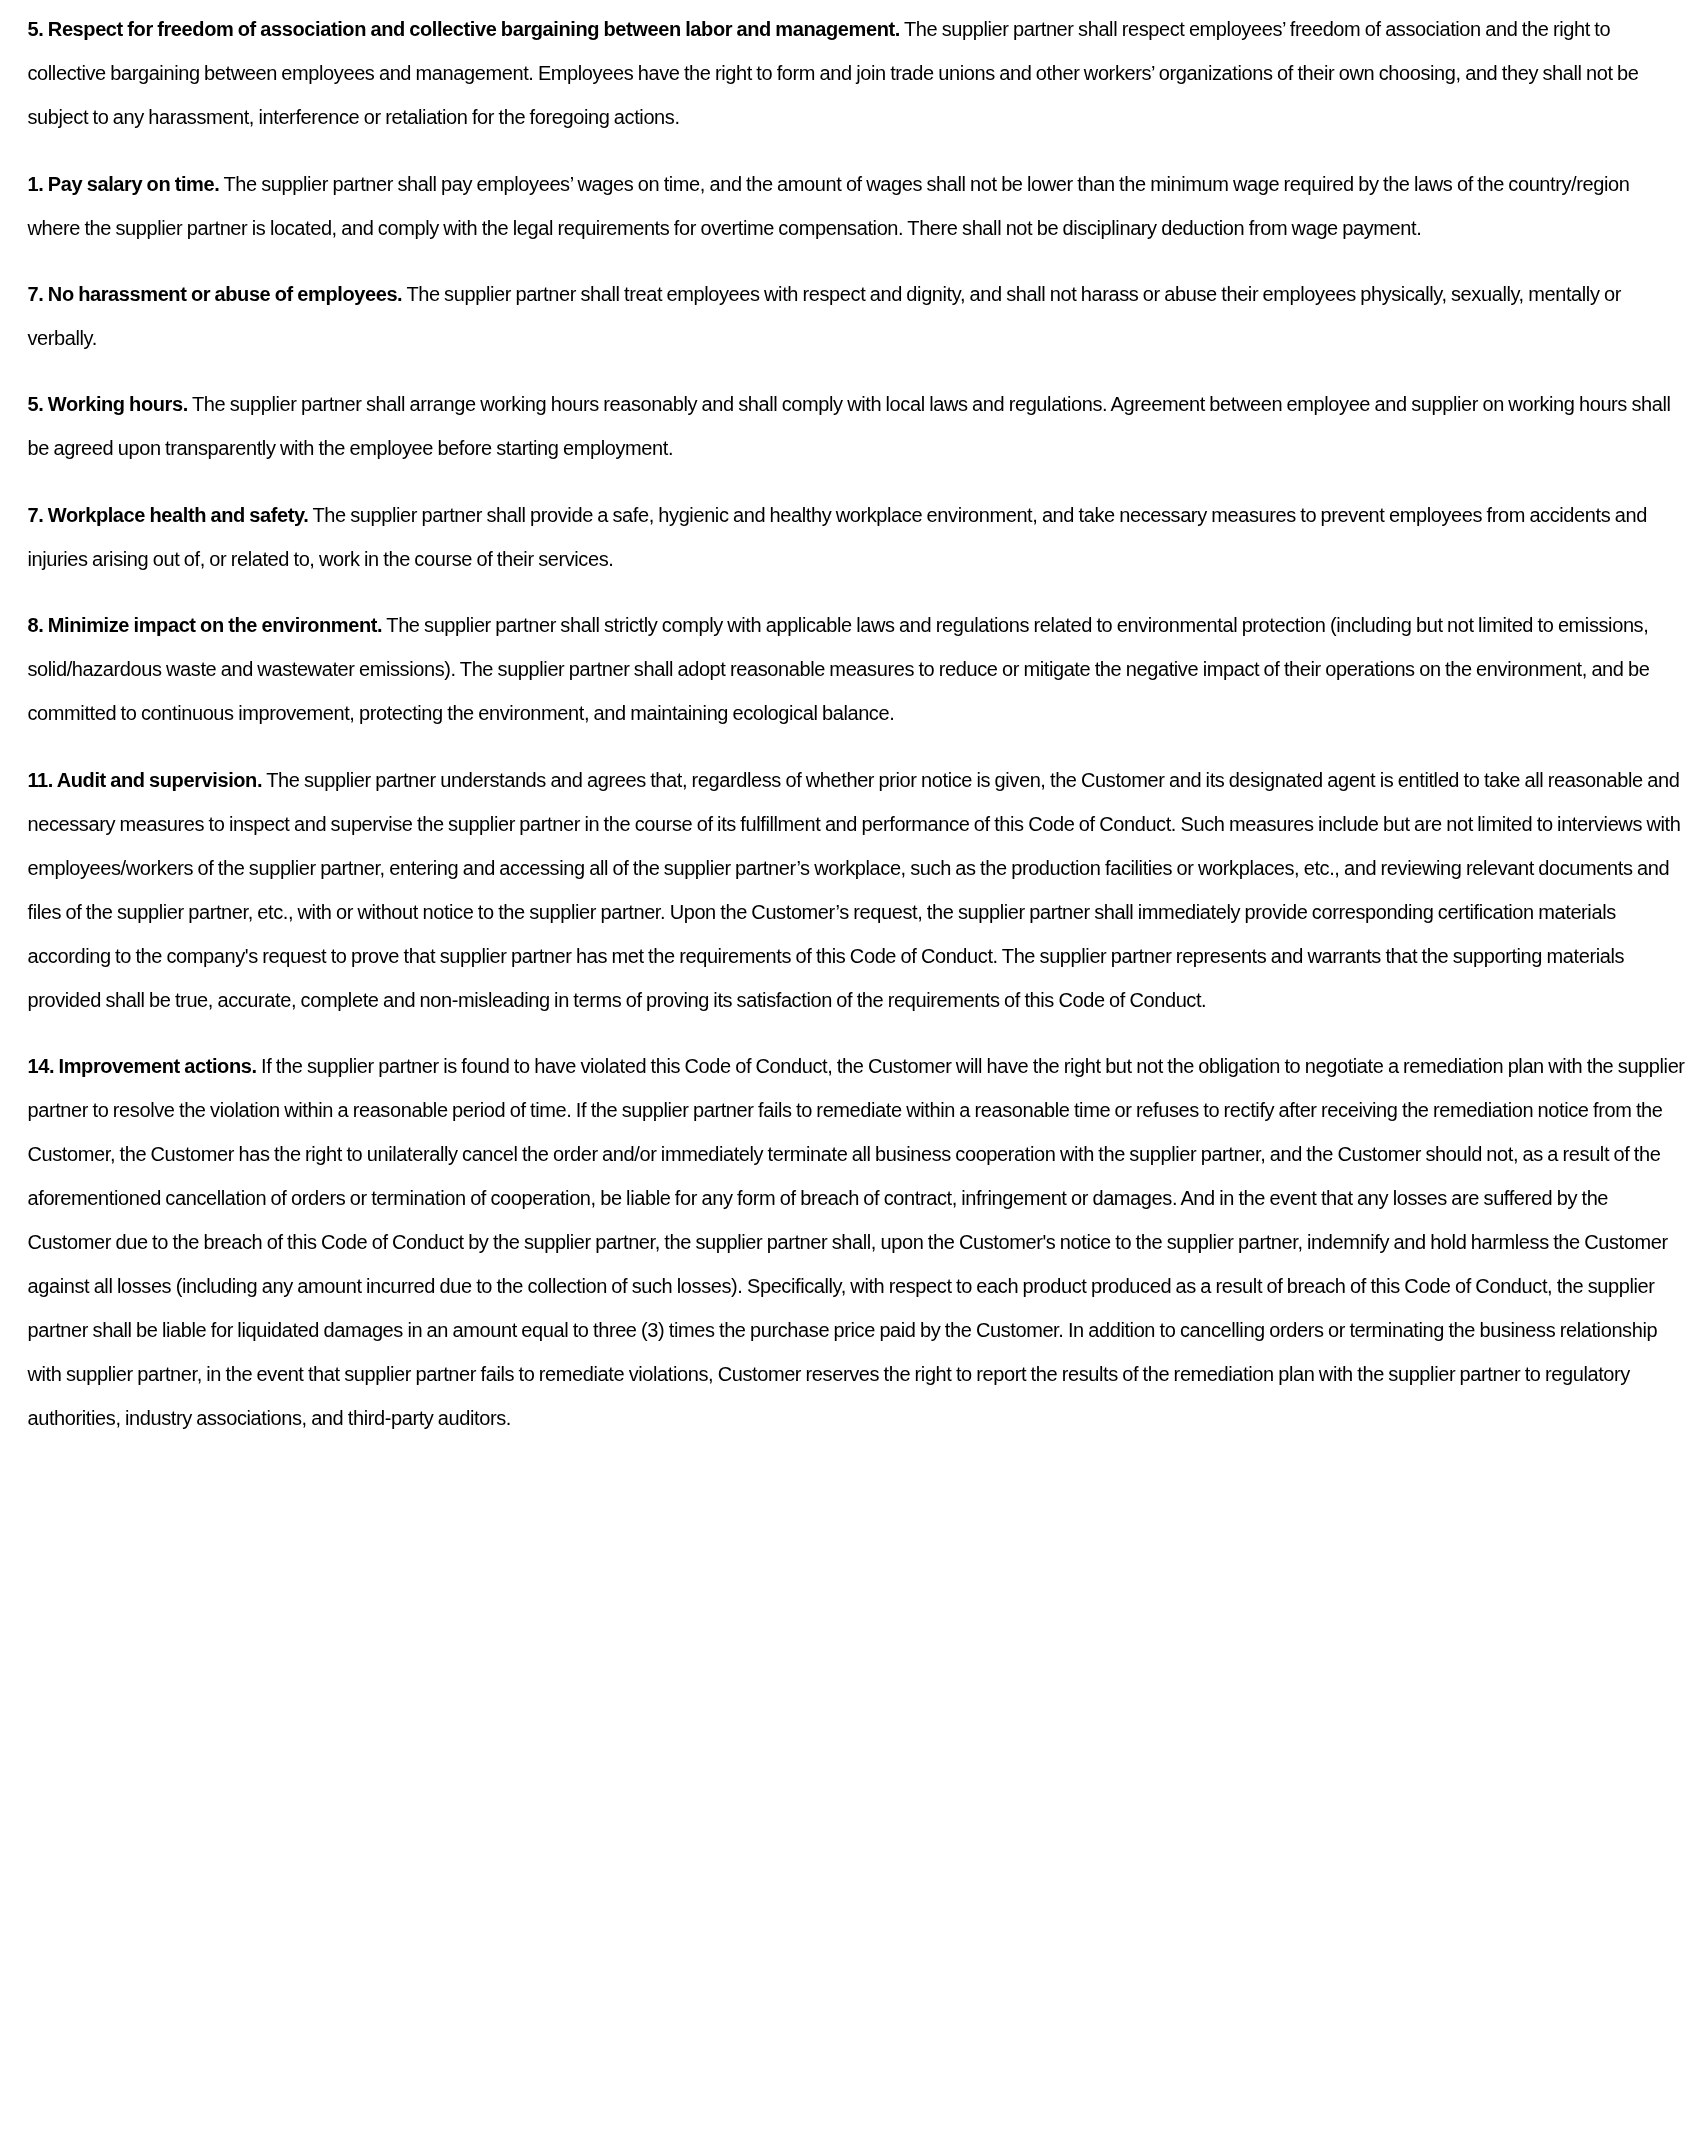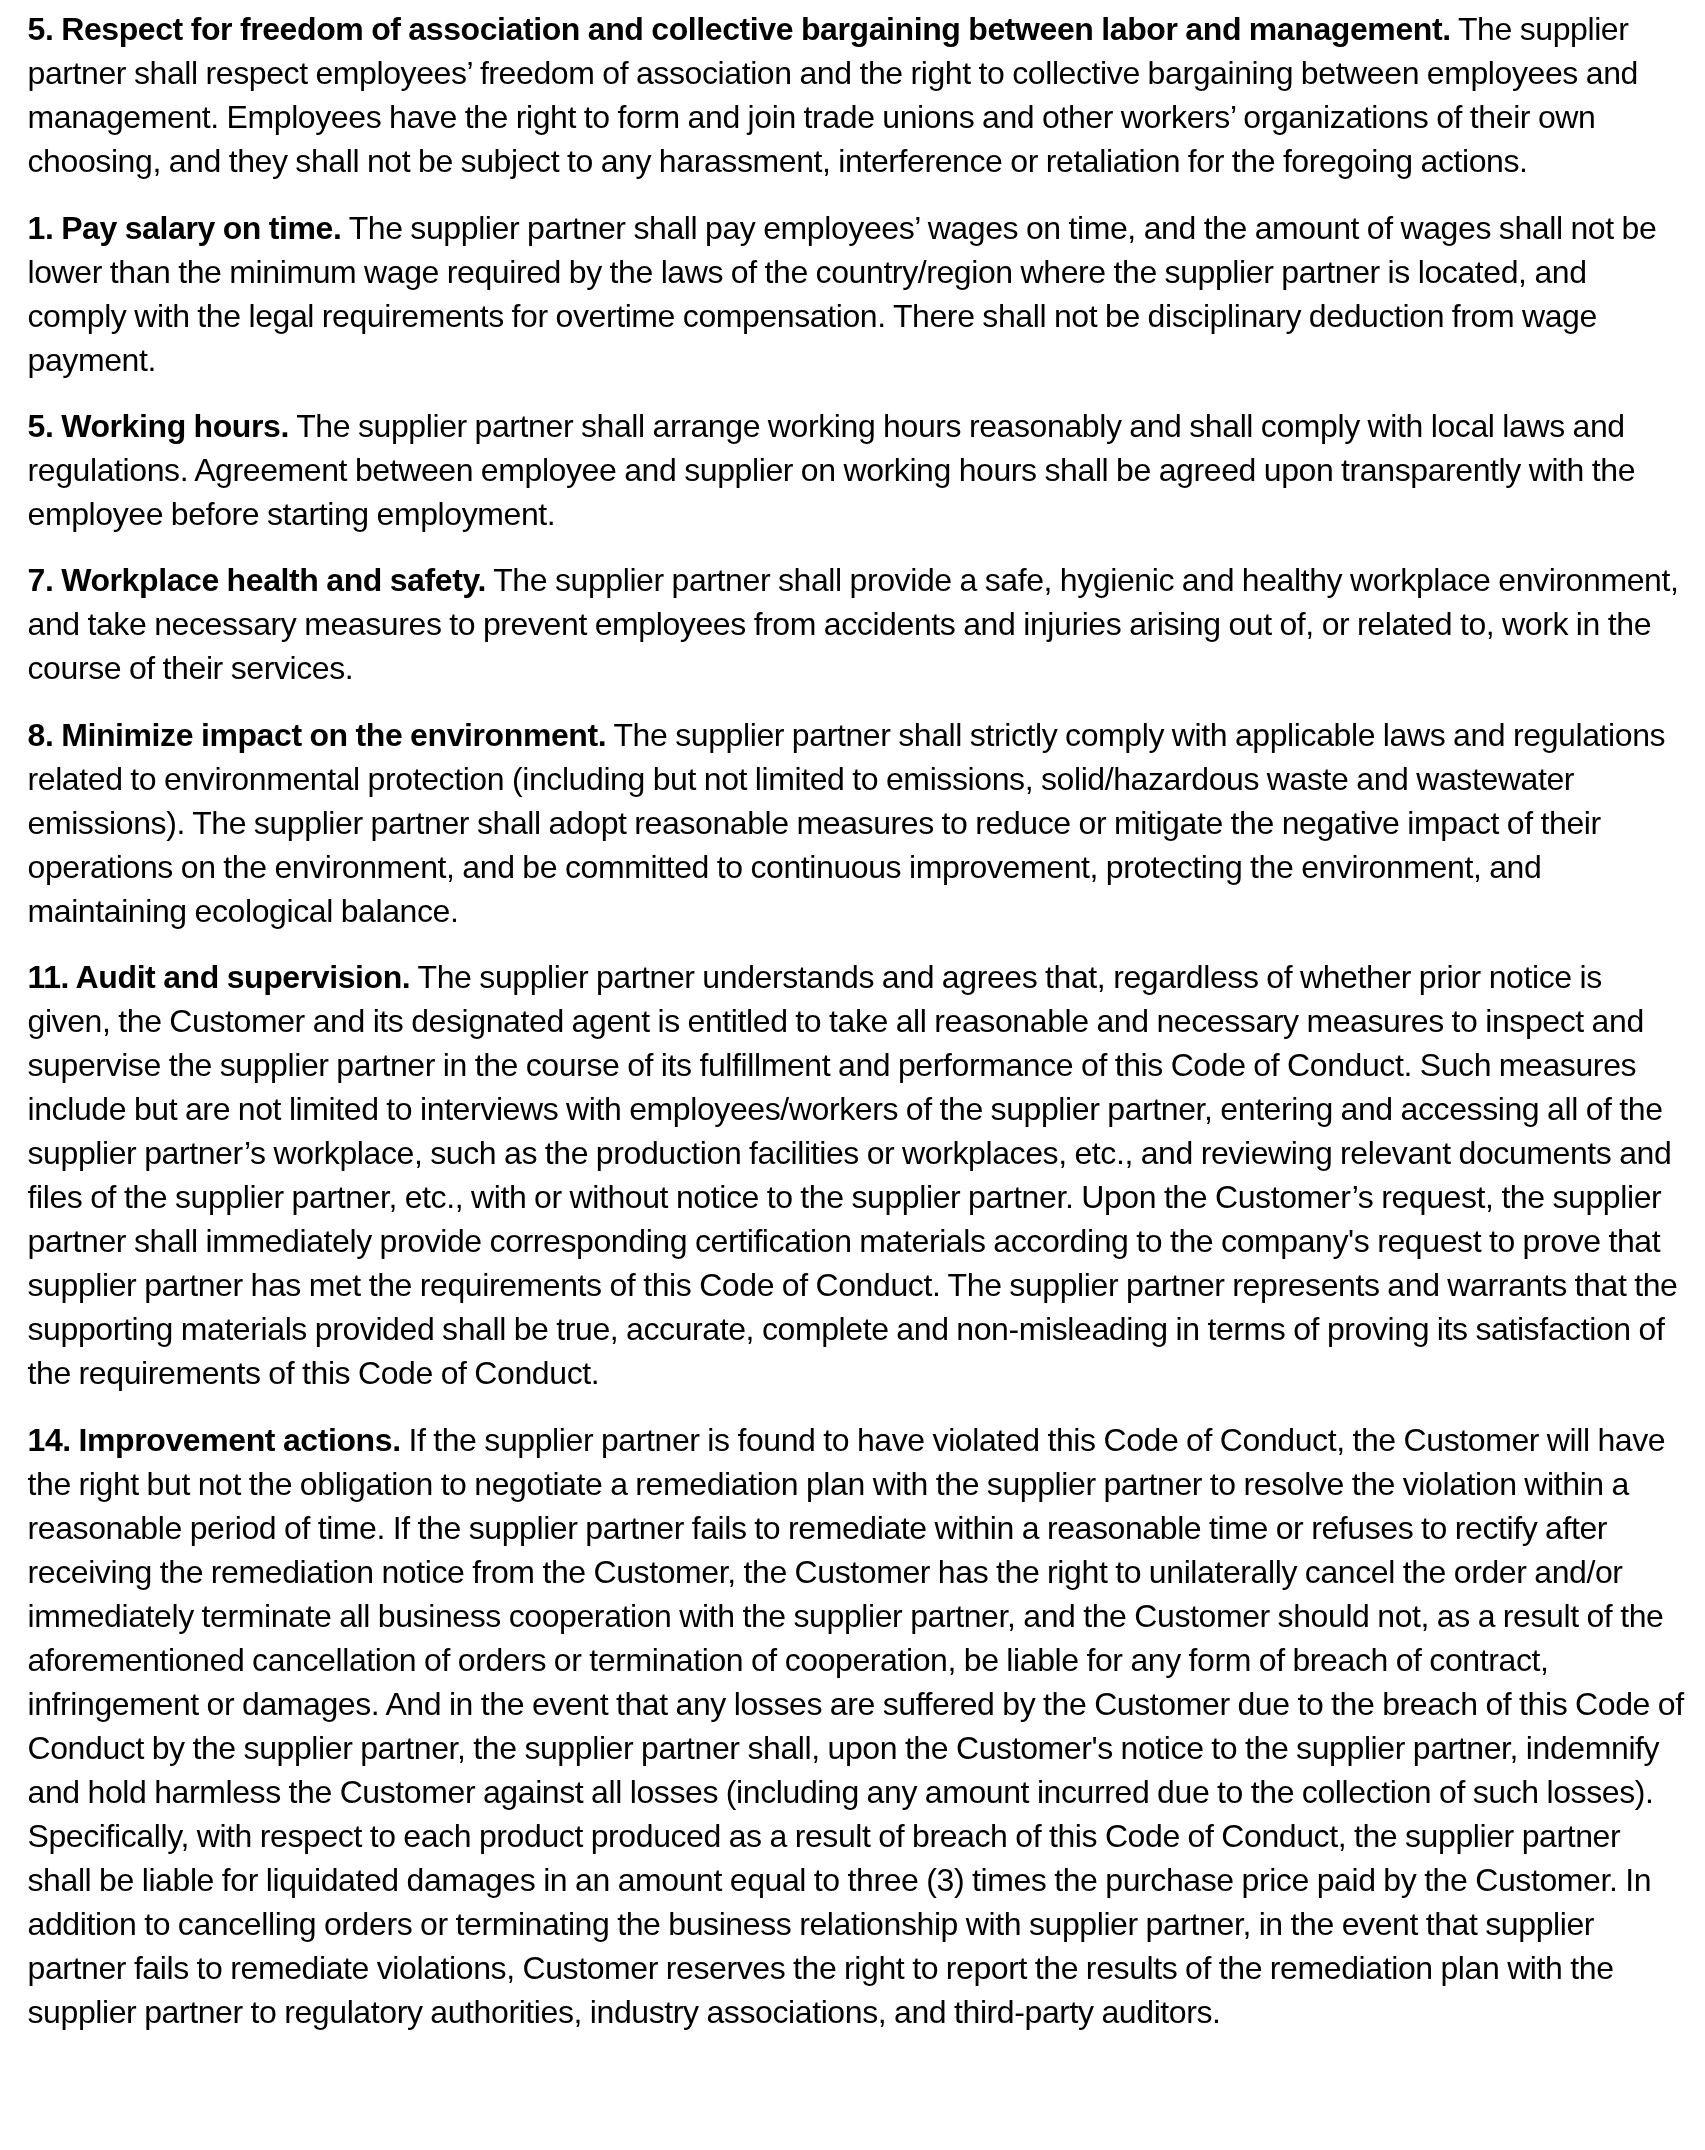--- a/index.html
+++ b/index.html
@@ -12,21 +12,21 @@
     height: 2151px;
     overflow: hidden;
     position: relative;
   }
   .page {
     position: absolute;
     left: 27.5px;
     top: 7.2px;
     width: 1658px;
     font-family: "Liberation Sans", sans-serif;
-    font-size: 32px;
+    font-size: 20px;
     line-height: 44px;
     color: #000000;
     letter-spacing: -0.4px;
     word-spacing: -0.7px;
   }
   .clause {
     margin: 0 0 22.4px 0;
     text-align: left;
   }
   .clause-title {
@@ -39,20 +39,24 @@
 <div class="page">
   <p class="clause">
     <span class="clause-title">5. Respect for freedom of association and collective bargaining between labor and management.</span>
     <span class="clause-body">The supplier partner shall respect employees’ freedom of association and the right to collective bargaining between employees and management. Employees have the right to form and join trade unions and other workers’ organizations of their own choosing, and they shall not be subject to any harassment, interference or retaliation for the foregoing actions.</span>
   </p>
   <p class="clause">
     <span class="clause-title">1. Pay salary on time.</span>
     <span class="clause-body">The supplier partner shall pay employees’ wages on time, and the amount of wages shall not be lower than the minimum wage required by the laws of the country/region where the supplier partner is located, and comply with the legal requirements for overtime compensation. There shall not be disciplinary deduction from wage payment.</span>
   </p>
   <p class="clause">
+    <span class="clause-title">7. No harassment or abuse of employees.</span>
+    <span class="clause-body">The supplier partner shall treat employees with respect and dignity, and shall not harass or abuse their employees physically, sexually, mentally or verbally.</span>
+  </p>
+  <p class="clause">
     <span class="clause-title">5. Working hours.</span>
     <span class="clause-body">The supplier partner shall arrange working hours reasonably and shall comply with local laws and regulations. Agreement between employee and supplier on working hours shall be agreed upon transparently with the employee before starting employment.</span>
   </p>
   <p class="clause">
     <span class="clause-title">7. Workplace health and safety.</span>
     <span class="clause-body">The supplier partner shall provide a safe, hygienic and healthy workplace environment, and take necessary measures to prevent employees from accidents and injuries arising out of, or related to, work in the course of their services.</span>
   </p>
   <p class="clause">
     <span class="clause-title">8. Minimize impact on the environment.</span>
     <span class="clause-body">The supplier partner shall strictly comply with applicable laws and regulations related to environmental protection (including but not limited to emissions, solid/hazardous waste and wastewater emissions). The supplier partner shall adopt reasonable measures to reduce or mitigate the negative impact of their operations on the environment, and be committed to continuous improvement, protecting the environment, and maintaining ecological balance.</span>

